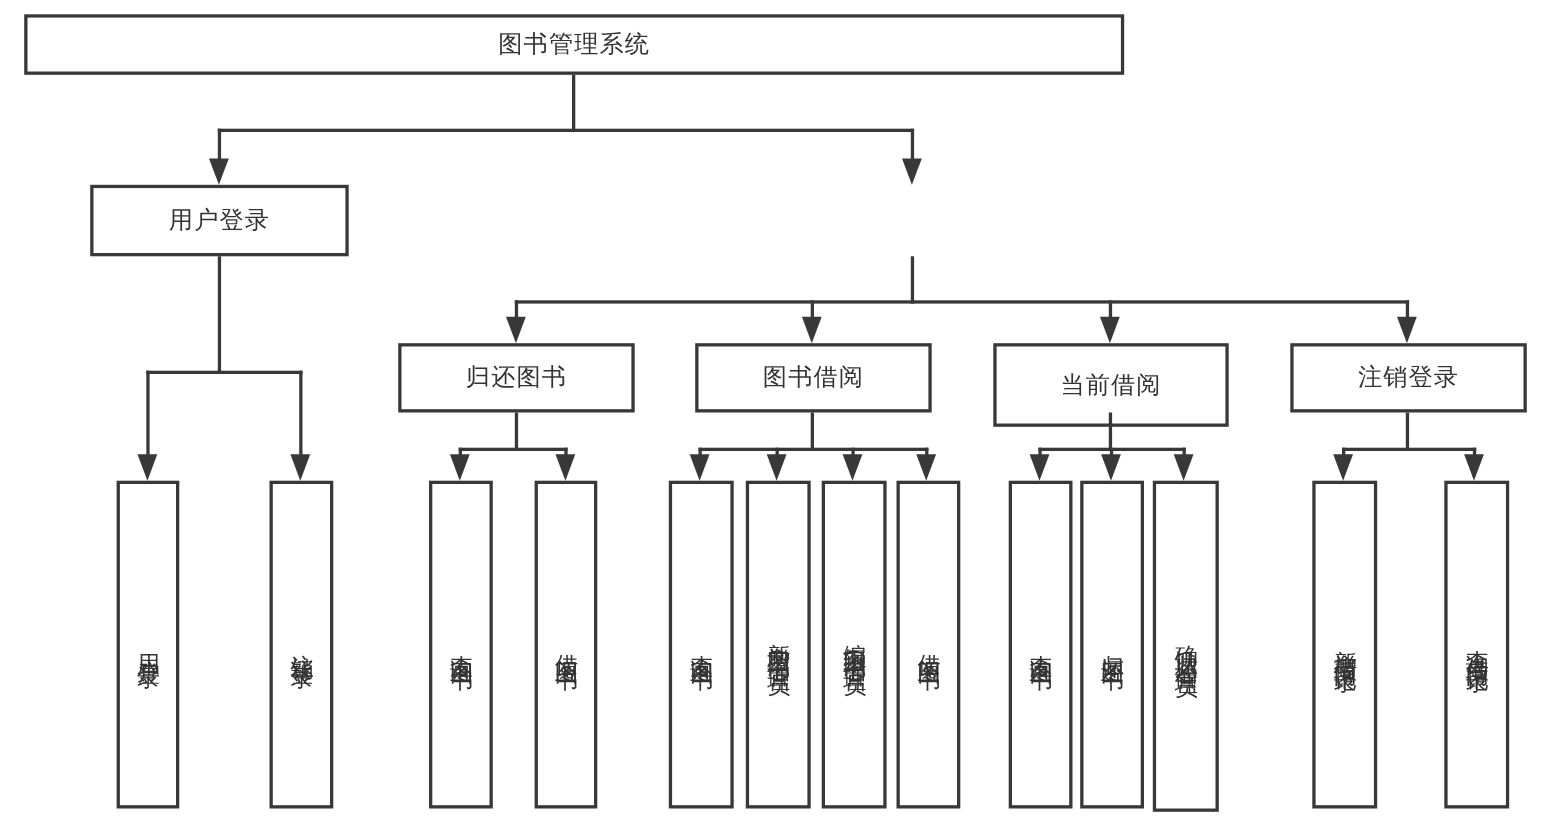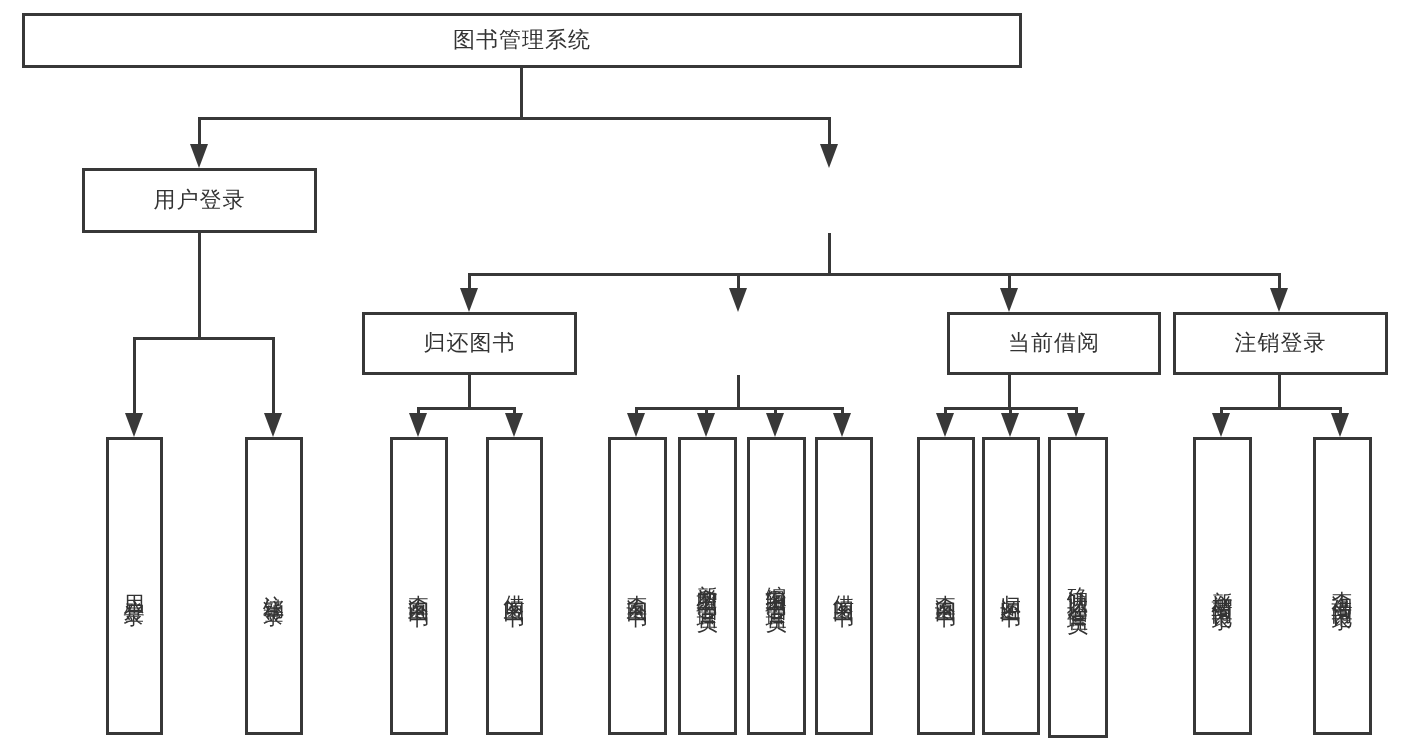--- a/index.html
+++ b/index.html
@@ -38,21 +38,22 @@
 </head>
 <body>
 
 <div id="canvas">
 
   <div class="box" style="left:22px; top:13px; width:1000px; height:55px;">图书管理系统</div>
 
   <div class="box" style="left:82px; top:168px; width:235px; height:65px;">用户登录</div>
 
   <div class="box" style="left:362px; top:312px; width:215px; height:63px;">归还图书</div>
-  <div class="box" style="left:903px; top:312px; width:214px; height:63px;margin-left:44px;">当前借阅</div>
+  <div class="box" style="left:632px; top:312px; width:215px; height:63px;">图书借阅</div>
+  <div class="box" style="left:903px; top:312px; width:214px; height:76px;">当前借阅</div>
   <div class="box" style="left:1173px; top:312px; width:215px; height:63px;">注销登录</div>
 
   <div class="box leaf" style="left:106px; top:437px; width:57px; height:298px;">用户登录</div>
   <div class="box leaf" style="left:245px; top:437px; width:58px; height:298px;">注销登录</div>
 
   <div class="box leaf" style="left:390px; top:437px; width:58px; height:298px;">查询图书</div>
   <div class="box leaf" style="left:486px; top:437px; width:57px; height:298px;">借阅图书</div>
 
   <div class="box leaf" style="left:608px; top:437px; width:59px; height:298px;">查询图书</div>
   <div class="box leaf" style="left:678px; top:437px; width:59px; height:298px;">新增图书（管理员）</div>

